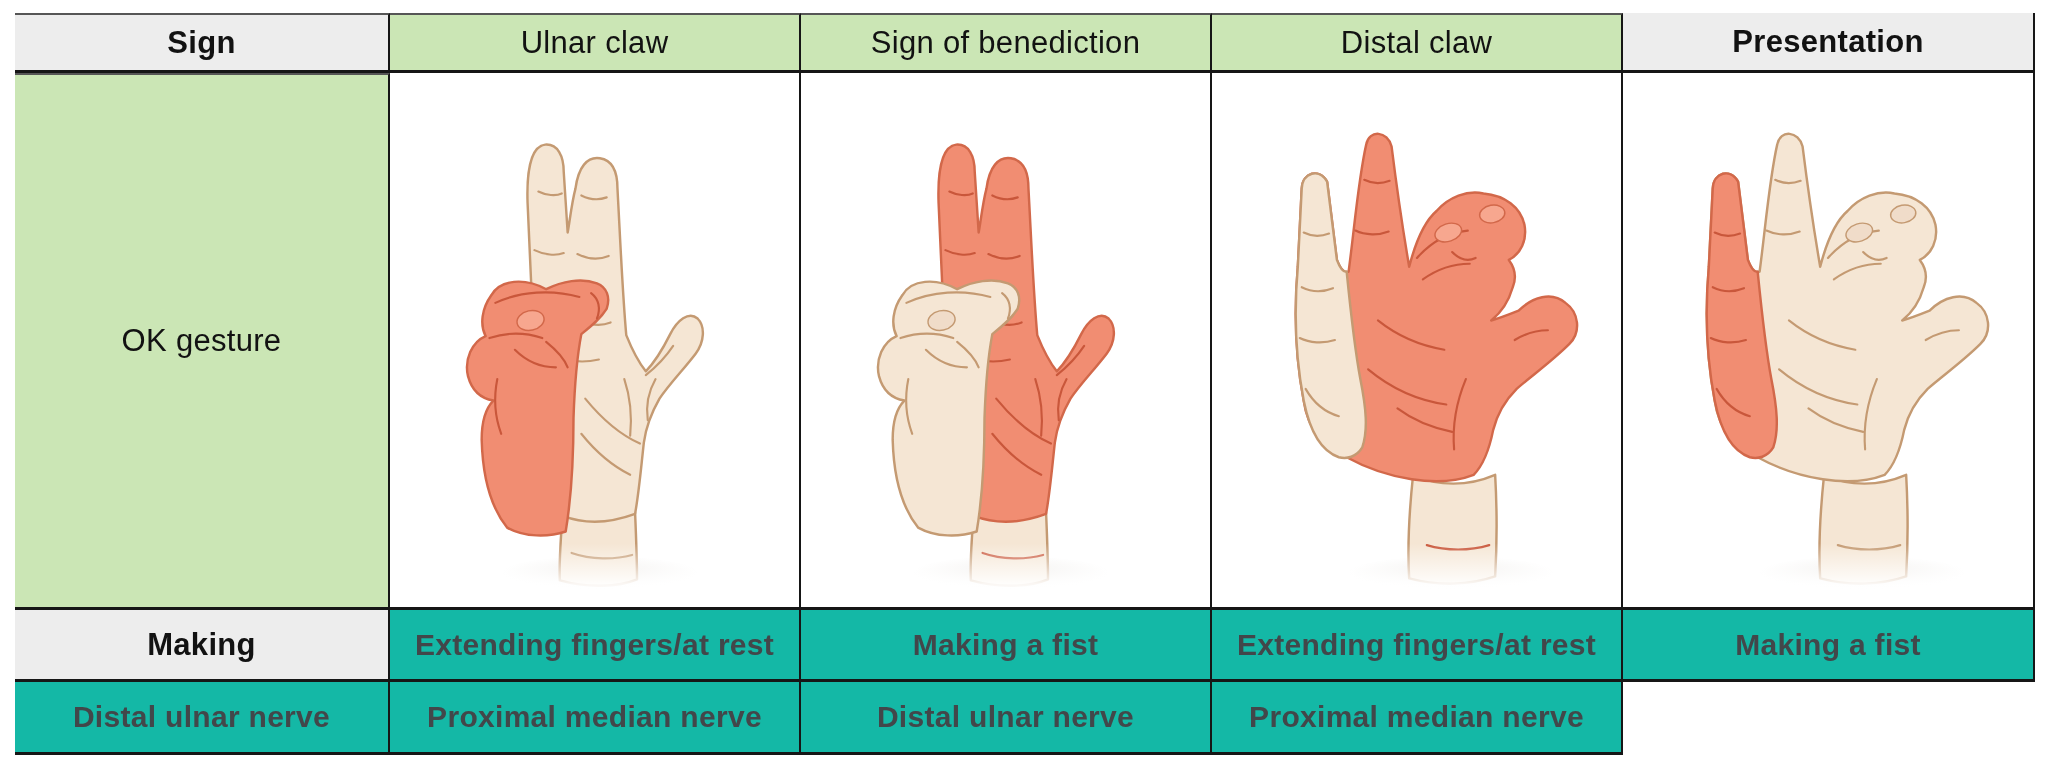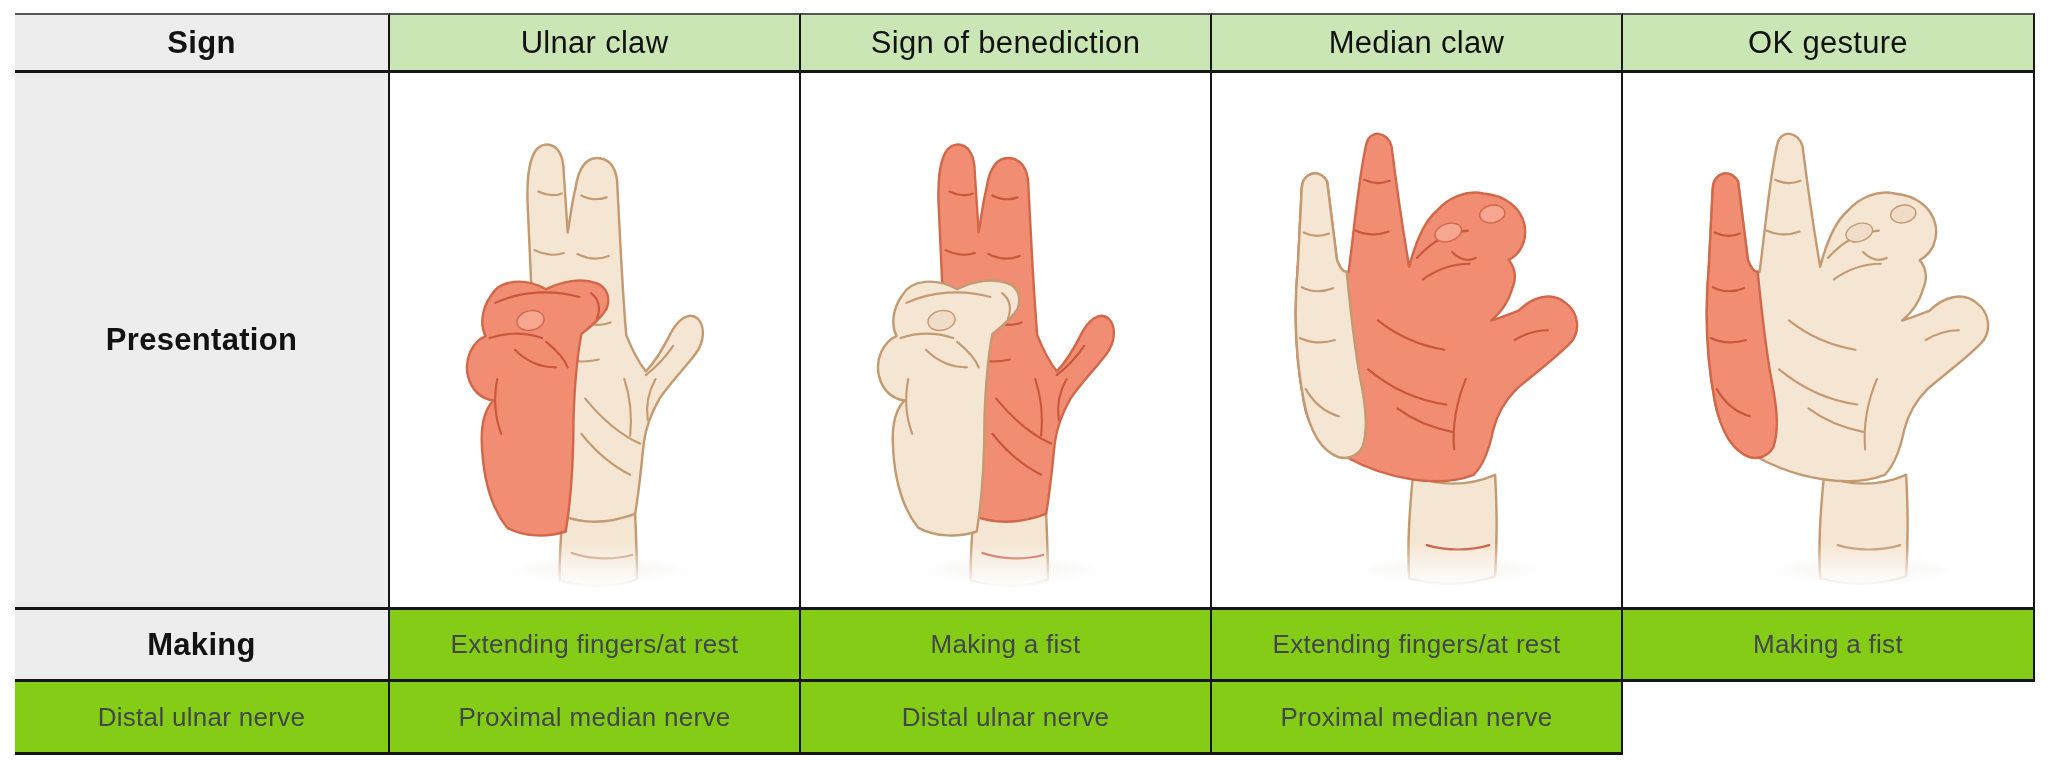--- a/index.html
+++ b/index.html
@@ -27,21 +27,21 @@
   }
   .corner,.row-label{
     background:var(--label_gray);
     font-size:31px;font-weight:700;color:#121212;letter-spacing:.3px;
   }
   .col-head{
     background:var(--header_green);
     font-size:31px;font-weight:400;color:#121212;letter-spacing:.3px;
   }
   .value-cell{
-    background:#84cc16;font-size:26px;font-weight:400;color:var(--cell_text);
+    background:#14b8a6;font-size:30px;font-weight:700;color:var(--cell_text);
     letter-spacing:.3px;
   }
   .present-cell{background:#fff;}
   svg.hand{width:392px;height:508px;display:block;}
 
   
   .ulnar-claw  {--c-main:var(--skin_cream);     --c-main-line:#c49a72; --c-claw:var(--highlight_salmon); --c-claw-line:#d2684a;
                 --c-crease-main:#c49a72; --c-crease-claw:#c9573b; --c-nail:#f7a78f; --c-nail-line:#d2684a;}
   .benediction {--c-main:var(--highlight_salmon); --c-main-line:#d2684a; --c-claw:var(--skin_cream);     --c-claw-line:#c49a72;
                 --c-crease-main:#c9573b; --c-crease-claw:#c49a72; --c-nail:#f0dcc9; --c-nail-line:#c49a72;}
@@ -133,29 +133,29 @@
   <div class="cell corner row-head-cell" style="border-top:2px solid #565656">
     <span>Sign</span>
   </div>
   <div class="cell col-head" style="border-top:2px solid #565656">
     <span>Ulnar claw</span>
   </div>
   <div class="cell col-head" style="border-top:2px solid #565656">
     <span>Sign of benediction</span>
   </div>
   <div class="cell col-head" style="border-top:2px solid #565656">
-    <span>Median claw</span>
-  </div>
-  <div class="cell col-head" style="border-top:2px solid #565656">
-    <span>OK gesture</span>
-  </div>
-
+    <span>Distal claw</span>
+  </div>
   <div class="cell row-label">
     <span>Presentation</span>
   </div>
+
+  <div class="cell col-head" style="border-top:2px solid #565656">
+    <span>OK gesture</span>
+  </div>
   <div class="cell present-cell">
     <svg class="hand ulnar-claw" viewBox="0 0 400 520" aria-label="hand-ulnar-claw-icon">
         <use href="#pose-a"></use>
       </svg>
   </div>
   <div class="cell present-cell">
     <svg class="hand benediction" viewBox="0 0 400 520" aria-label="hand-of-benediction-icon">
         <use href="#pose-a"></use>
       </svg>
   </div>

